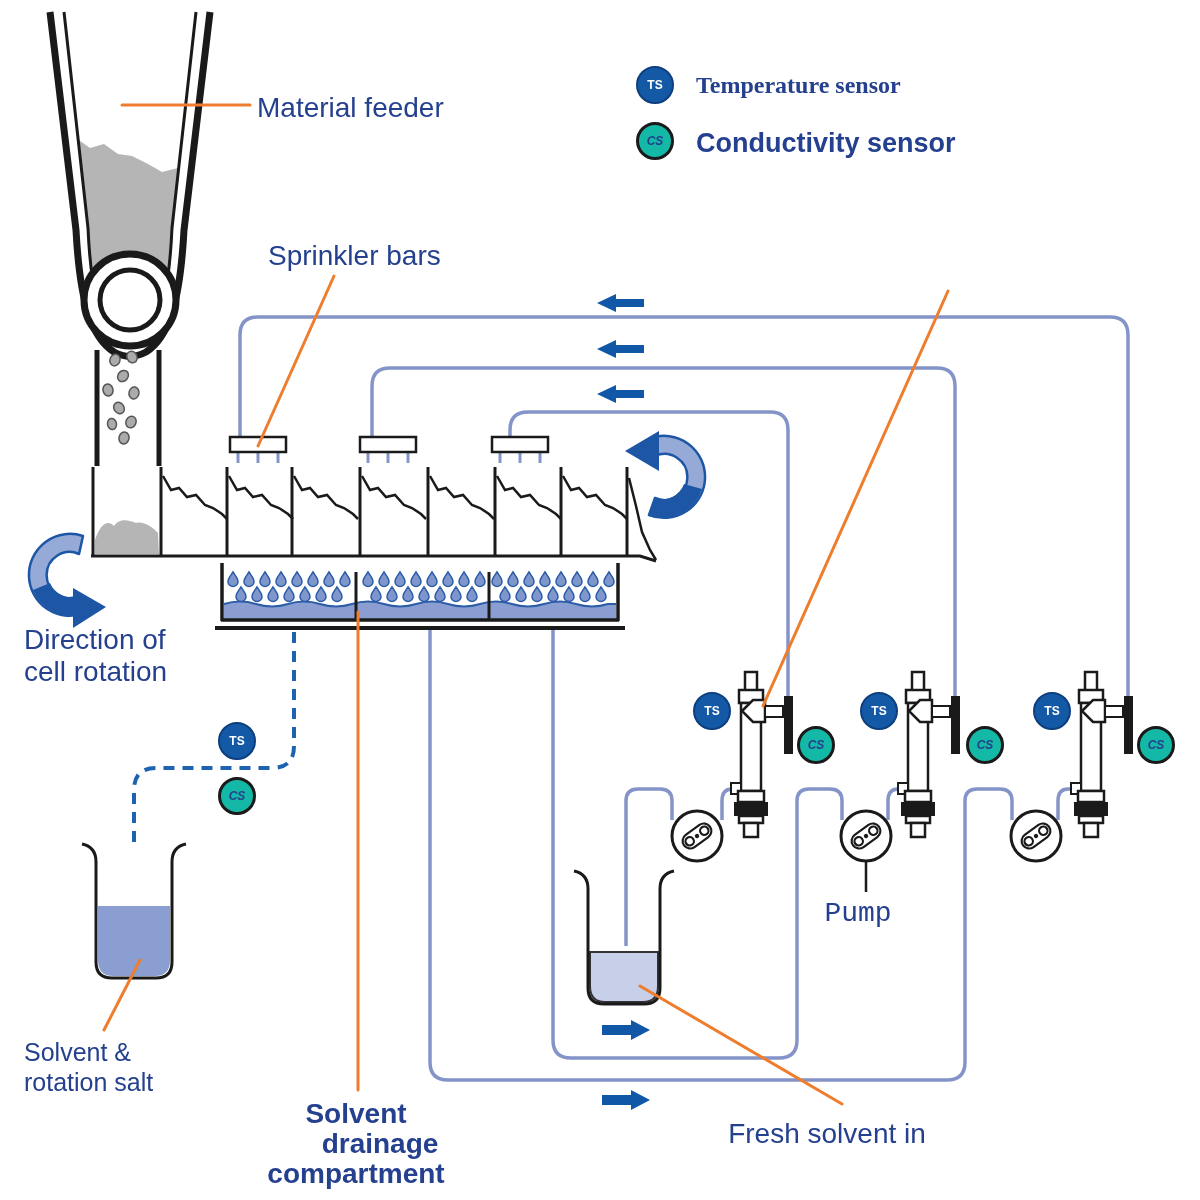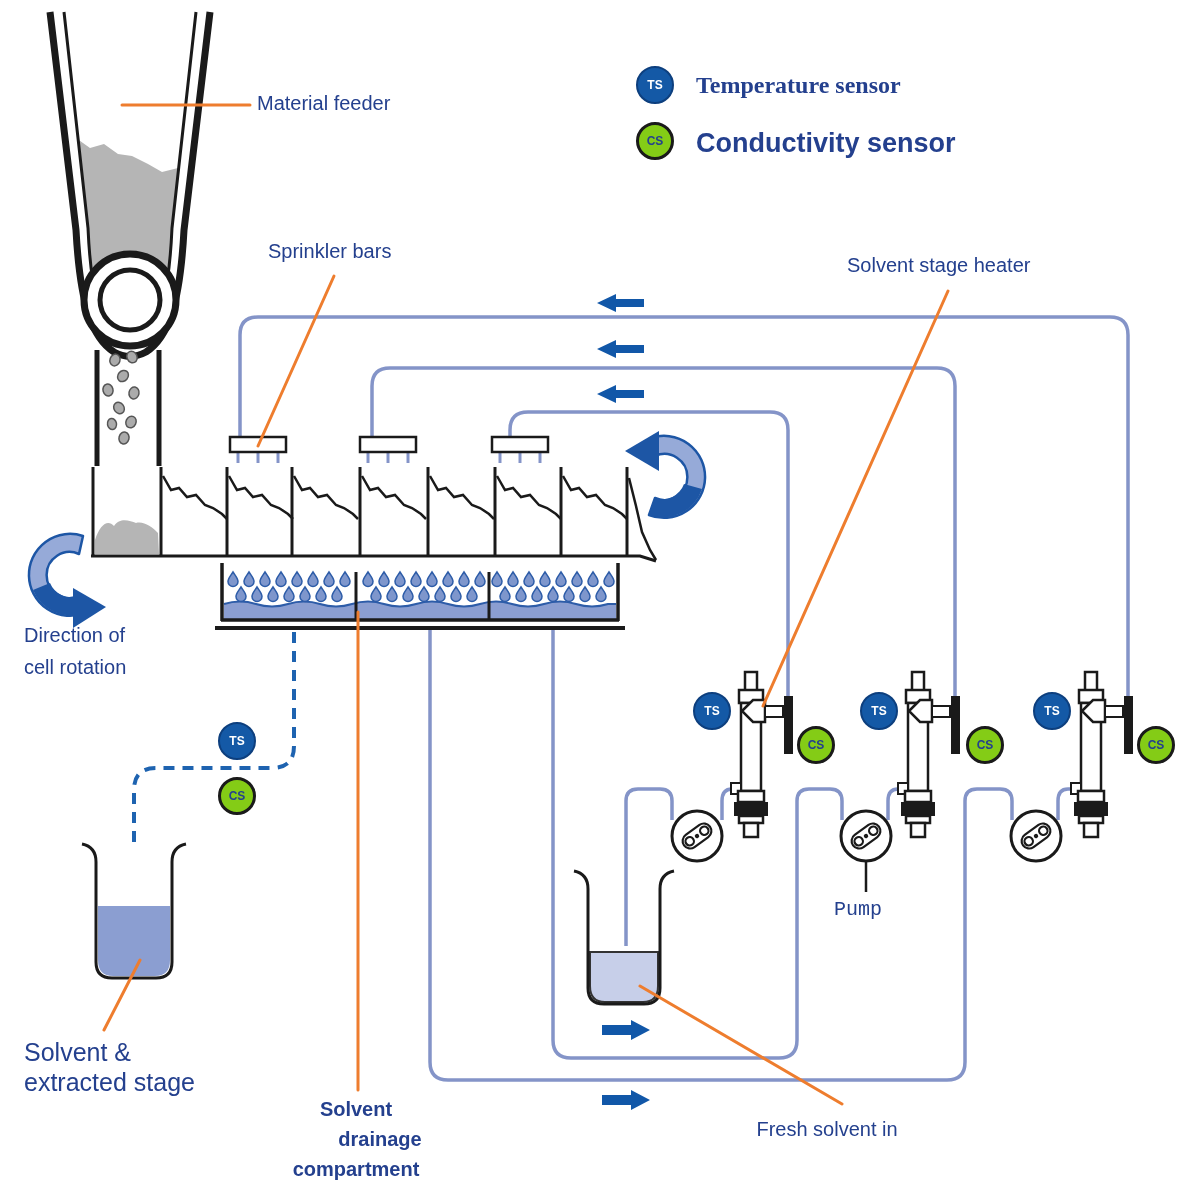--- a/index.html
+++ b/index.html
@@ -5,28 +5,28 @@
   :root{
     --navy:#24408e; --orange:#ee7d2e; --pipe:#8494c8; --dashed_pipe:#1e63b0;
     --arrow_blue:#1157a8; --arrow_light:#96aad8; --ts_fill:#1459a6;
     --droplet_fill:#7e96cc; --droplet_stroke:#2d5ca8; --liquid_medium:#8b9ed1;
     --liquid_light:#c7cfe9; --material_gray:#b5b5b5; --outline:#1a1a1a;
   }
   html,body{margin:0;padding:0;background:#fff;}
   #stage{position:relative;width:1200px;height:1200px;background:#fff;overflow:hidden;
          font-family:"Liberation Sans",sans-serif;}
   svg{position:absolute;left:0;top:0;}
-  .lbl{position:absolute;color:var(--navy);font-size:20px;white-space:nowrap;}
+  .lbl{position:absolute;color:var(--navy);font-size:28px;white-space:nowrap;}
   .bold{font-weight:bold;}
   .center{transform:translateX(-50%);text-align:center;}
   .badge{position:absolute;width:38px;height:38px;border-radius:50%;display:flex;
          align-items:center;justify-content:center;font-size:12px;font-weight:bold;
          box-sizing:border-box;}
   .ts{background:var(--ts_fill);color:#fff;border:2px solid #0d3f7e;}
-  .cs{background:#84cc16;color:var(--navy);border:3px solid var(--outline);}
+  .cs{background:#14b8a6;color:var(--navy);border:3px solid var(--outline);font-style:italic;}
   
   .pipe{stroke:var(--pipe);stroke-width:3.5;fill:none;}
   .pipethin{stroke:var(--pipe);stroke-width:3;fill:none;}
   .dash{stroke:var(--dashed_pipe);stroke-width:4;fill:none;stroke-dasharray:11 8;}
   .blk{stroke:var(--outline);fill:none;}
   .blkfill{fill:var(--outline);stroke:none;}
   .white{fill:#fff;stroke:var(--outline);}
   .org{stroke:var(--orange);stroke-width:3;stroke-linecap:round;fill:none;}
   .arr{fill:var(--arrow_blue);stroke:none;}
   .gray{fill:var(--material_gray);stroke:none;}
@@ -302,30 +302,29 @@
     <line x1="334" y1="276" x2="258" y2="446" class="org"></line>
     <line x1="948" y1="291" x2="763" y2="706" class="org"></line>
     <line x1="358" y1="612" x2="358" y2="1090" class="org"></line>
     <line x1="140" y1="960" x2="104" y2="1030" class="org"></line>
     <line x1="640" y1="986" x2="842" y2="1104" class="org"></line>
   </g>
 </svg>
 
 <div class="lbl" style="left:257px;top:92px;">Material feeder</div>
 <div class="lbl" style="left:268px;top:240px;">Sprinkler bars</div>
-<div class="lbl" style="left:847px;top:254px;">Solvent stage heater</div>
 <div class="lbl" style="left:24px;top:624px;">Direction of</div>
 <div class="lbl" style="left:24px;top:656px;">cell rotation</div>
 <div class="lbl center bold" style="left:356px;top:1098px;">Solvent</div>
 <div class="lbl center bold" style="left:356px;top:1128px;margin-left:24px;">drainage</div>
 <div class="lbl center bold" style="left:356px;top:1158px;">compartment</div>
 <div class="lbl center" style="left:858px;top:898px;font-family:Liberation Mono, monospace;">Pump</div>
 <div class="lbl center" style="left:827px;top:1118px;">Fresh solvent in</div>
 <div class="lbl" style="left:24px;top:1038px;font-size:25px;">Solvent &amp;</div>
-<div class="lbl" style="left:24px;top:1068px;font-size:25px;">extracted stage</div>
+<div class="lbl" style="left:24px;top:1068px;font-size:25px;">rotation salt</div>
 
 <div class="badge ts" style="left:636px;top:66px;">TS</div>
 <div class="lbl bold" style="left:696px;top:72px;font-size:24px;font-family:Liberation Serif, serif;">Temperature sensor</div>
 <div class="badge cs" style="left:636px;top:122px;">CS</div>
 <div class="lbl bold" style="left:696px;top:128px;font-size:27px;">Conductivity sensor</div>
 
 <div class="badge ts" style="left:218px;top:722px;">TS</div>
 <div class="badge cs" style="left:218px;top:777px;">CS</div>
 <div class="badge ts" style="left:693px;top:692px;">TS</div>
 <div class="badge cs" style="left:797px;top:726px;">CS</div>

